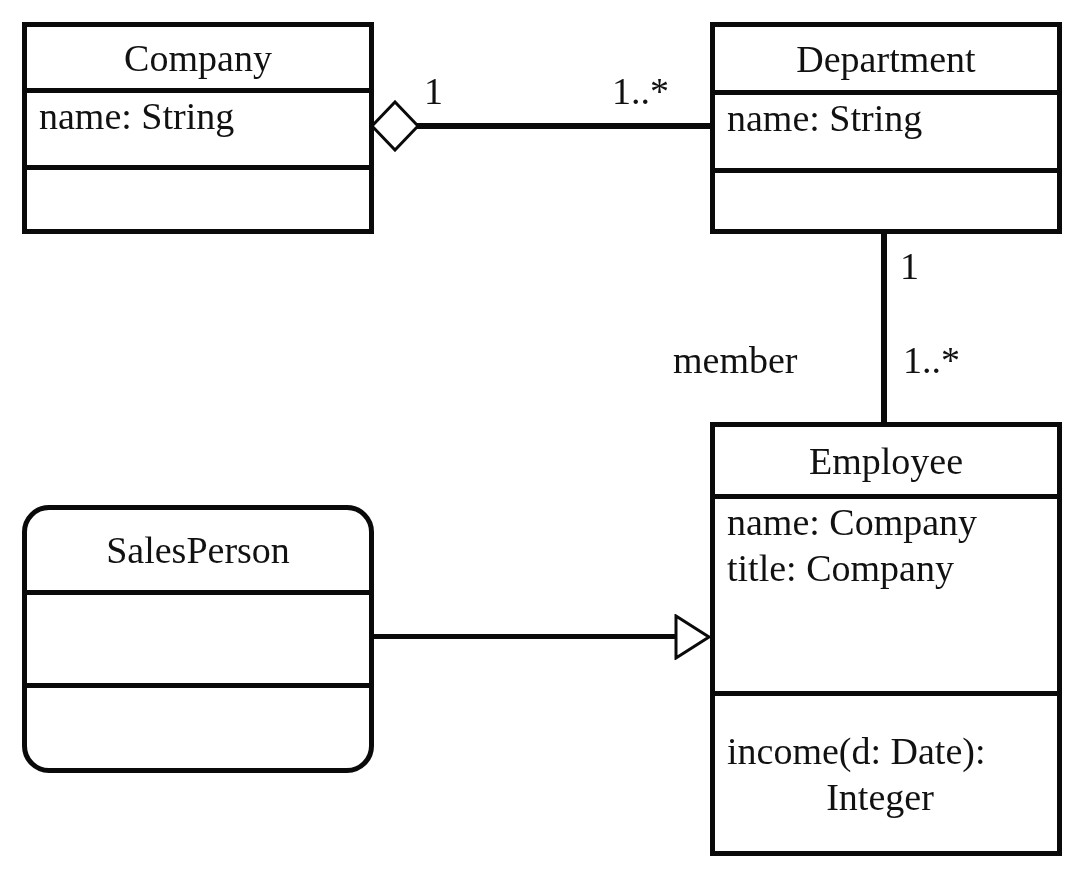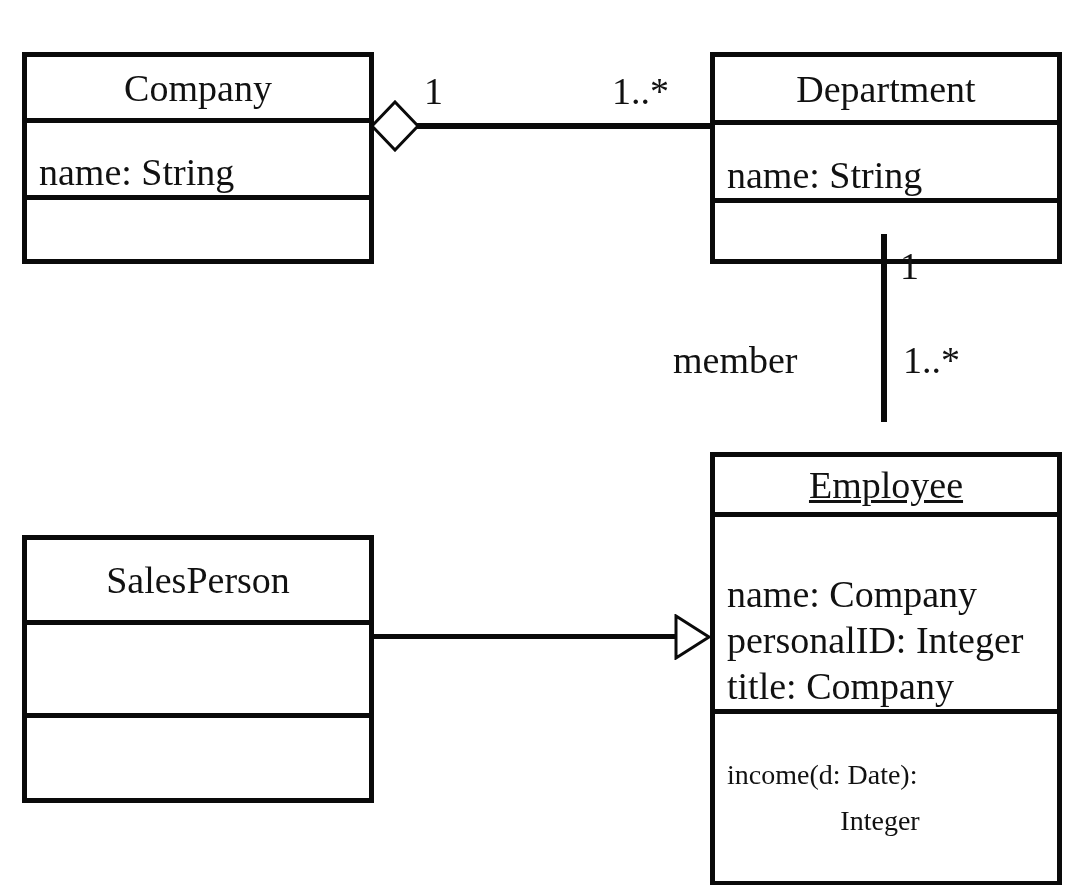--- a/index.html
+++ b/index.html
@@ -16,51 +16,50 @@
     color: #111111;
     overflow: hidden;
   }
   .uml-class {
     position: absolute;
     box-sizing: border-box;
     border: 5px solid #0a0a0a;
     background: #ffffff;
     display: flex;
     flex-direction: column;
-    margin-top: 30px;
   }
   .uml-title {
     box-sizing: border-box;
     border-bottom: 5px solid #0a0a0a;
     display: flex;
     align-items: center;
     justify-content: center;
     font-size: 38px;
     line-height: 1;
   }
   .uml-attrs {
     box-sizing: border-box;
     border-bottom: 5px solid #0a0a0a;
     display: flex;
     flex-direction: column;
-    justify-content: flex-end;
+    justify-content: flex-start;
     padding-left: 12px;
     font-size: 38px;
   }
   .uml-attrs .line, .uml-methods .line {
     line-height: 46px;
     white-space: nowrap;
   }
   .uml-methods {
     box-sizing: border-box;
     display: flex;
     flex-direction: column;
     justify-content: center;
     padding-left: 12px;
-    font-size: 28px;
+    font-size: 38px;
     flex: 1;
   }
   .uml-methods .line.wrap-indent {
     text-align: center;
     padding-right: 24px;
     font-family: Liberation Serif, serif;
   }
   .uml-empty {
     box-sizing: border-box;
   }
@@ -99,33 +98,32 @@
 
   <div class="uml-class" style="left:710px; top:22px; width:352px; height:212px;">
     <div class="uml-title" style="height:68px;">Department</div>
     <div class="uml-attrs" style="height:78px;">
       <div class="line">name: String</div>
     </div>
     <div class="uml-empty fill"></div>
   </div>
 
   <div class="uml-class" style="left:710px; top:422px; width:352px; height:434px;">
-    <div class="uml-title" style="height:60px;text-decoration:underline;">Employee</div>
+    <div class="uml-title" style="height:72px;">Employee</div>
     <div class="uml-attrs" style="height:197px;">
       <div class="line">name: Company</div>
-      <div class="line">personalID: Integer</div>
       <div class="line">title: Company</div>
     </div>
     <div class="uml-methods">
       <div class="line">income(d: Date):</div>
       <div class="line wrap-indent">Integer</div>
     </div>
   </div>
 
-  <div class="uml-class" style="left:22px; top:505px; width:352px; height:268px;">
+  <div class="uml-class" style="left:22px; top:505px; width:352px; height:268px;border-radius:27px;">
     <div class="uml-title" style="height:85px;">SalesPerson</div>
     <div class="uml-empty sep" style="height:93px;"></div>
     <div class="uml-empty fill"></div>
   </div>
 
   <div class="connector" style="left:412px; top:123px; width:298px; height:6px;"></div>
   <svg class="marker" style="left:370px; top:100px;" width="50" height="52" viewBox="0 0 50 52">
     <polygon points="2,26 25,2 48,26 25,50" fill="#ffffff" stroke="#0a0a0a" stroke-width="3"></polygon>
   </svg>
   <div class="edge-label" style="left:424px; top:72px;">1</div>

